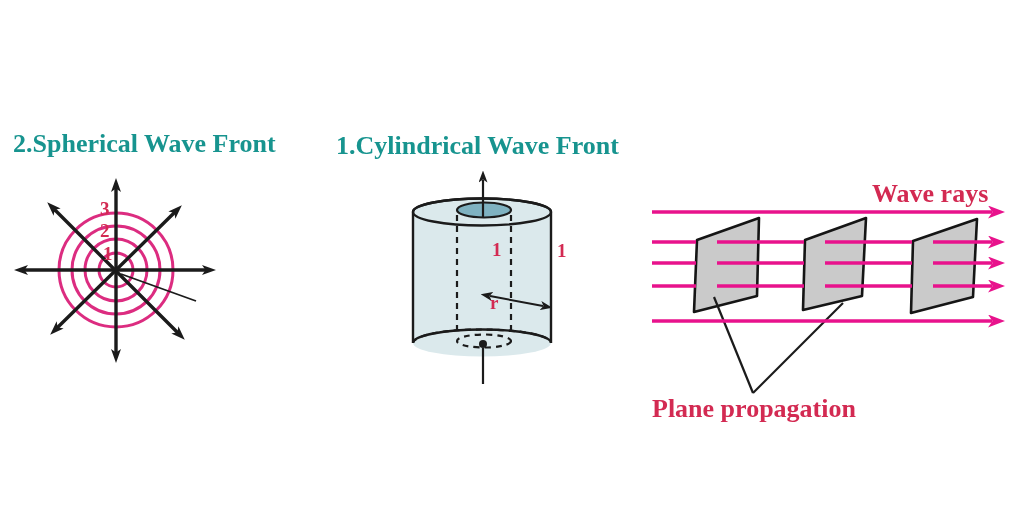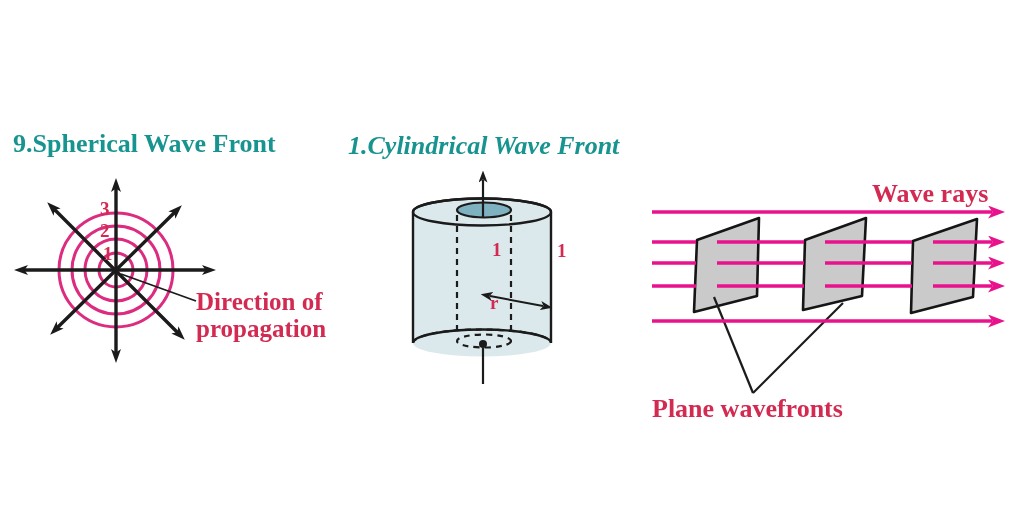--- a/index.html
+++ b/index.html
@@ -59,21 +59,21 @@
   .vptr   { stroke: var(--ink, #1B1B1B); stroke-width: 2.2; fill: none; }
 
   .mh-ink  { fill: var(--ink, #1B1B1B); }
   .mh-pink { fill: var(--magenta, #E8128C); }
 </style>
 </head>
 <body>
 
 <div class="canvas">
 
-  <h2 class="ttl" style="left:13px; top:131px;">9.Spherical Wave Front</h2>
+  <h2 class="ttl" style="left:13px; top:131px;">2.Spherical Wave Front</h2>
 
   <svg class="abs" style="left:0; top:160px;" width="250" height="230" viewBox="0 0 250 230">
     <defs>
       <marker id="mk-ink" markerUnits="userSpaceOnUse" viewBox="0 0 14 10" markerWidth="14" markerHeight="10" refX="3" refY="5" orient="auto-start-reverse">
         <path class="mh-ink" d="M0,0 L14,5 L0,10 L3.5,5 Z"></path>
       </marker>
       <marker id="mk-ink-sm" markerUnits="userSpaceOnUse" viewBox="0 0 12 9" markerWidth="12" markerHeight="9" refX="2.5" refY="4.5" orient="auto-start-reverse">
         <path class="mh-ink" d="M0,0 L12,4.5 L0,9 L3,4.5 Z"></path>
       </marker>
       <marker id="mk-pink" markerUnits="userSpaceOnUse" viewBox="0 0 17 13" markerWidth="17" markerHeight="13" refX="4" refY="6.5" orient="auto">
@@ -95,26 +95,22 @@
       <line class="star" x1="58" y1="167" x2="174" y2="53" marker-start="url(#mk-ink)" marker-end="url(#mk-ink)"></line>
     </g>
 
     <line class="ptr" x1="121" y1="114" x2="196" y2="141"></line>
 
     <text class="num" x="100" y="55">3</text>
     <text class="num" x="100" y="77">2</text>
     <text class="num" x="103" y="100">1</text>
   </svg>
 
-  <div class="annot" style="left:196px; top:288px;">
-    <span>Direction of</span>
-    <span>propagation</span>
-  </div>
 
-  <h2 class="ttl" style="left:348px; top:133px;font-style:italic;">1.Cylindrical Wave Front</h2>
+  <h2 class="ttl" style="left:336px; top:133px;">1.Cylindrical Wave Front</h2>
 
   <svg class="abs" style="left:380px; top:165px;" width="220" height="225" viewBox="0 0 220 225">
 
     <g>
       <path class="cylfill" d="M33,47 A69,13.5 0 0 1 171,47 L171,178 A69,13.5 0 0 1 33,178 Z"></path>
       <path class="cyldash" d="M33,178 A69,13.5 0 0 1 171,178"></path>
       <path class="cylline" d="M33,47 A69,13.5 0 0 1 171,47 L171,178 A69,13.5 0 0 0 33,178 Z"></path>
       <ellipse class="cylline" cx="102" cy="47" rx="69" ry="13.5"></ellipse>
     </g>
 
@@ -175,15 +171,15 @@
         <line class="ray" x1="12" y1="91" x2="56" y2="91"></line>
         <line class="ray" x1="77" y1="91" x2="164" y2="91"></line>
         <line class="ray" x1="185" y1="91" x2="272" y2="91"></line>
         <line class="ray" x1="293" y1="91" x2="352" y2="91" marker-end="url(#mk-pink)"></line>
       </g>
 
       <line class="ray" x1="12" y1="126" x2="352" y2="126" marker-end="url(#mk-pink)"></line>
     </g>
   </svg>
 
-  <div class="lbl" style="left:652px; top:396px;">Plane wavefronts</div>
+  <div class="lbl" style="left:652px; top:396px;">Plane propagation</div>
 
 </div>
 
 </body></html>

